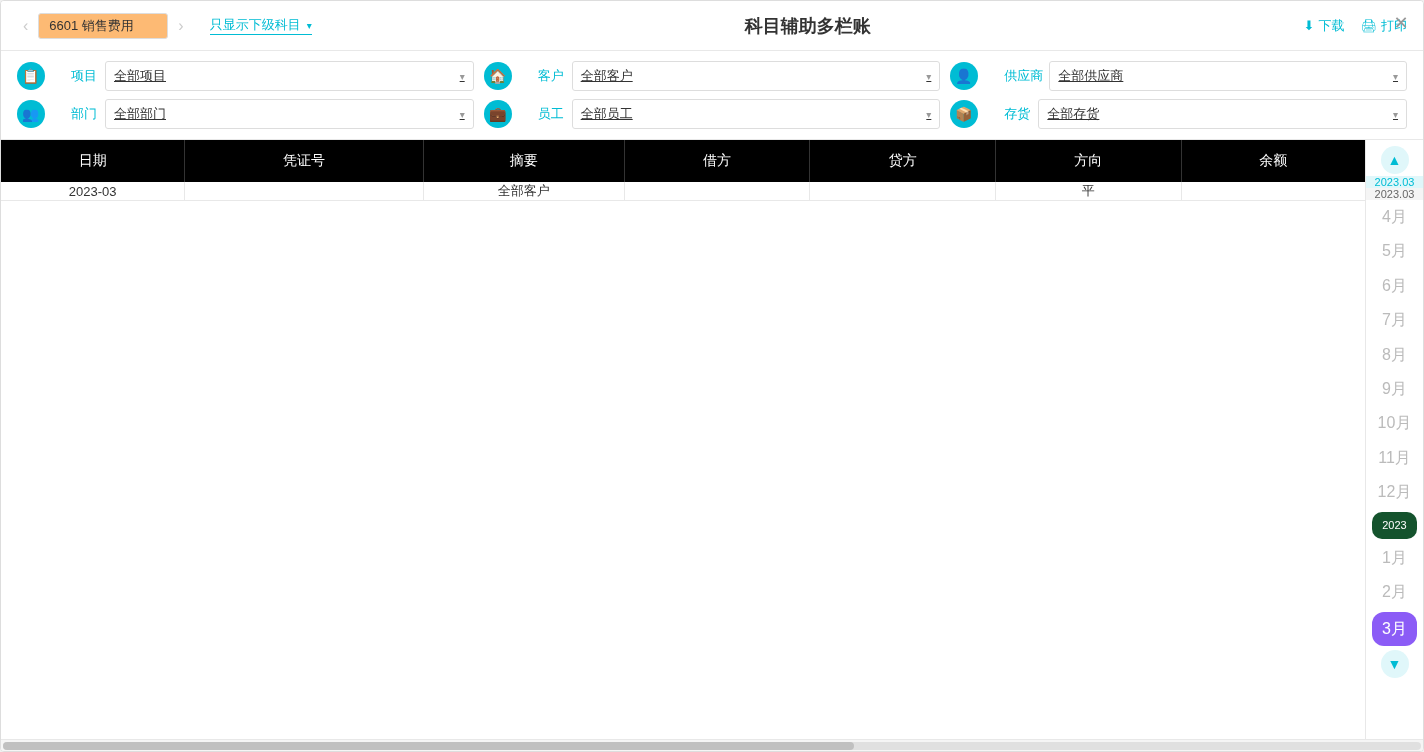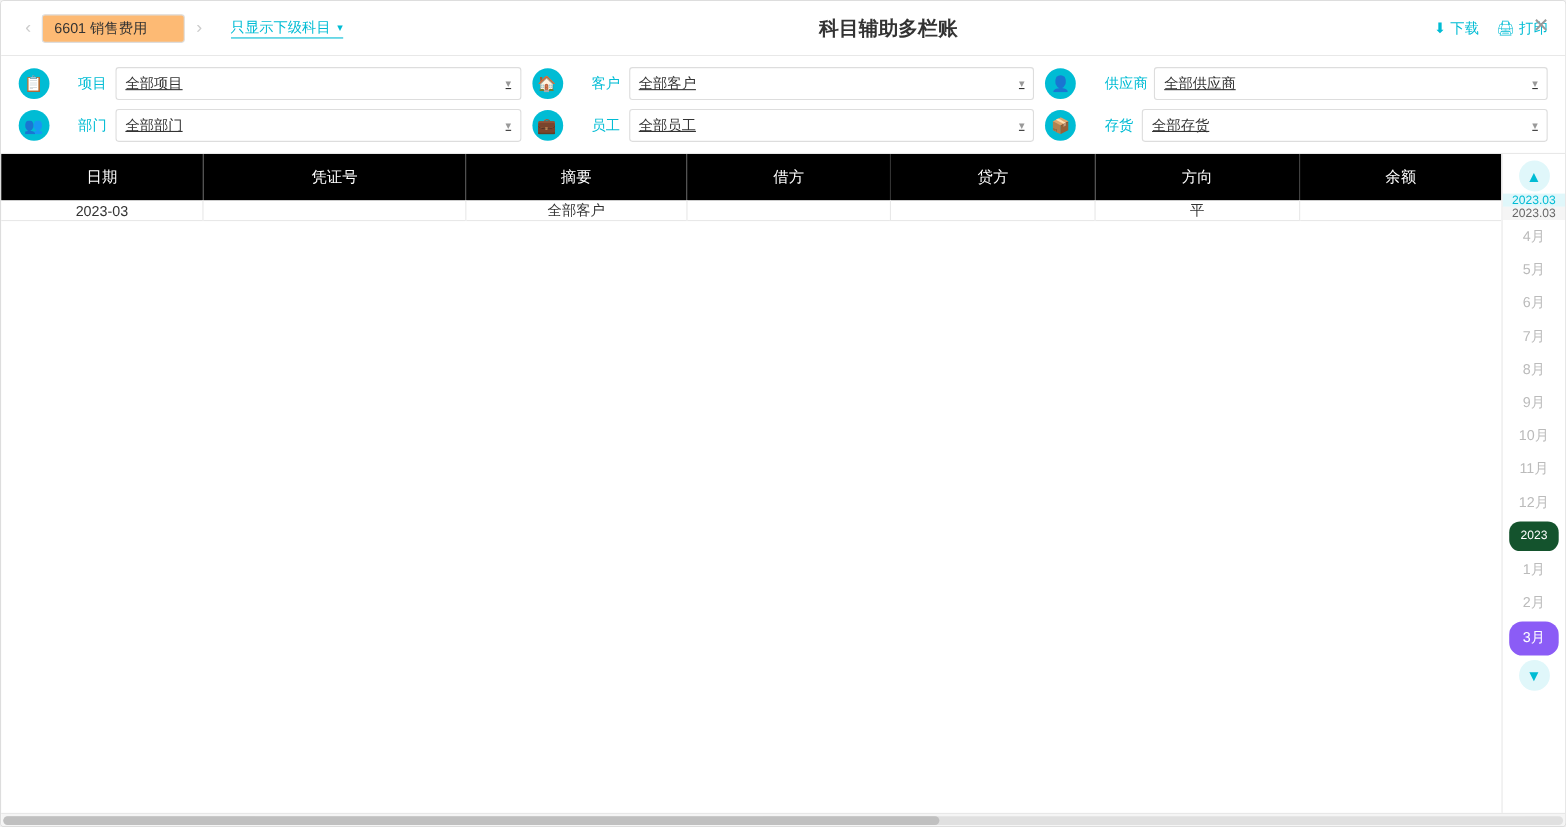--- a/index.html
+++ b/index.html
@@ -235,21 +235,21 @@
       cursor: pointer;
       color: #00bcd4;
       font-size: 14px;
       margin: 2px 0;
       flex-shrink: 0;
     }
     .timeline-item {
       width: 100%;
       text-align: center;
       padding: 6px 2px;
-      font-size: 13px;
+      font-size: 16px;
       color: #bbb;
       cursor: pointer;
       line-height: 1.4;
     }
     .timeline-item.active-month {
       background: #8b5cf6;
       color: #fff;
       border-radius: 12px;
       margin: 2px 6px;
       width: calc(100% - 12px);

